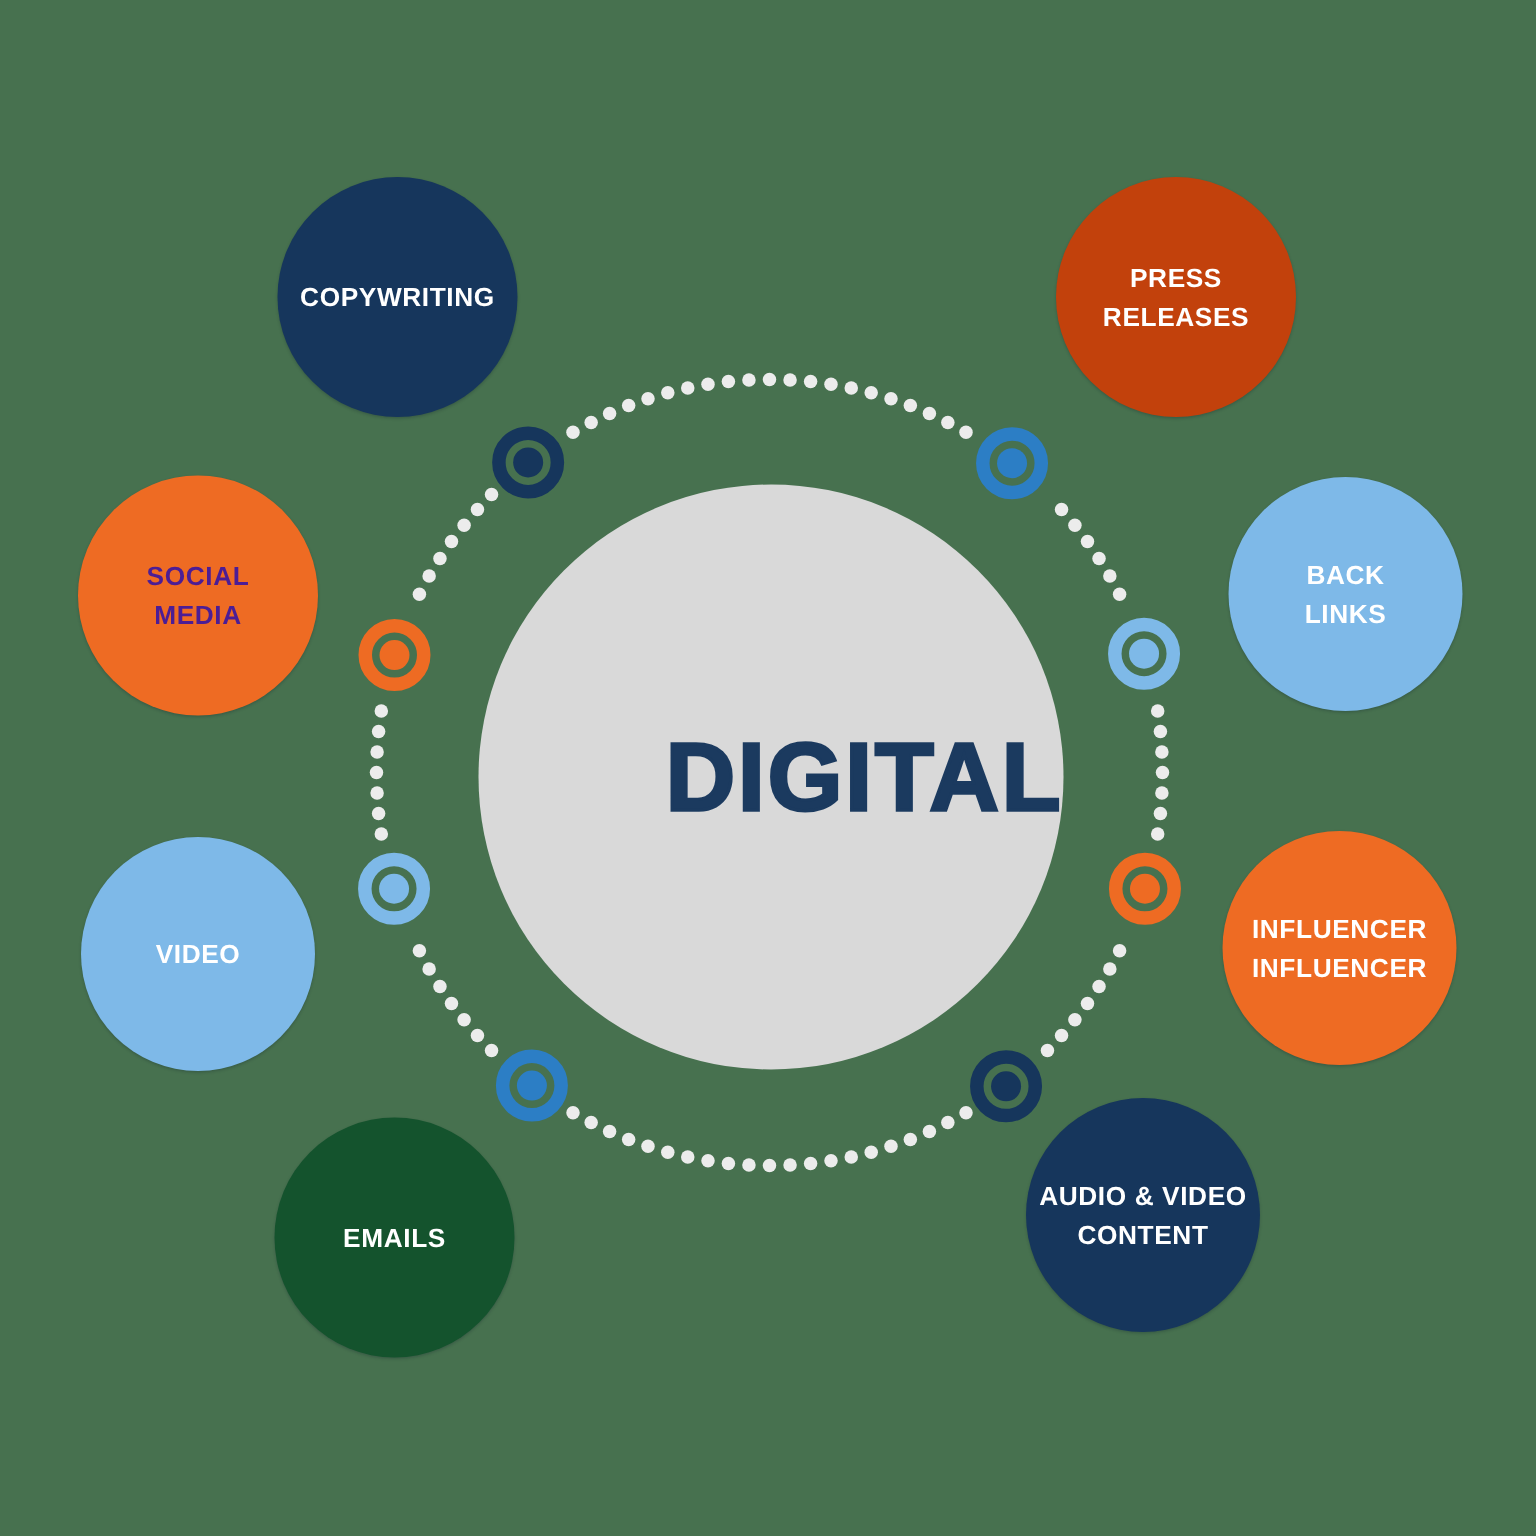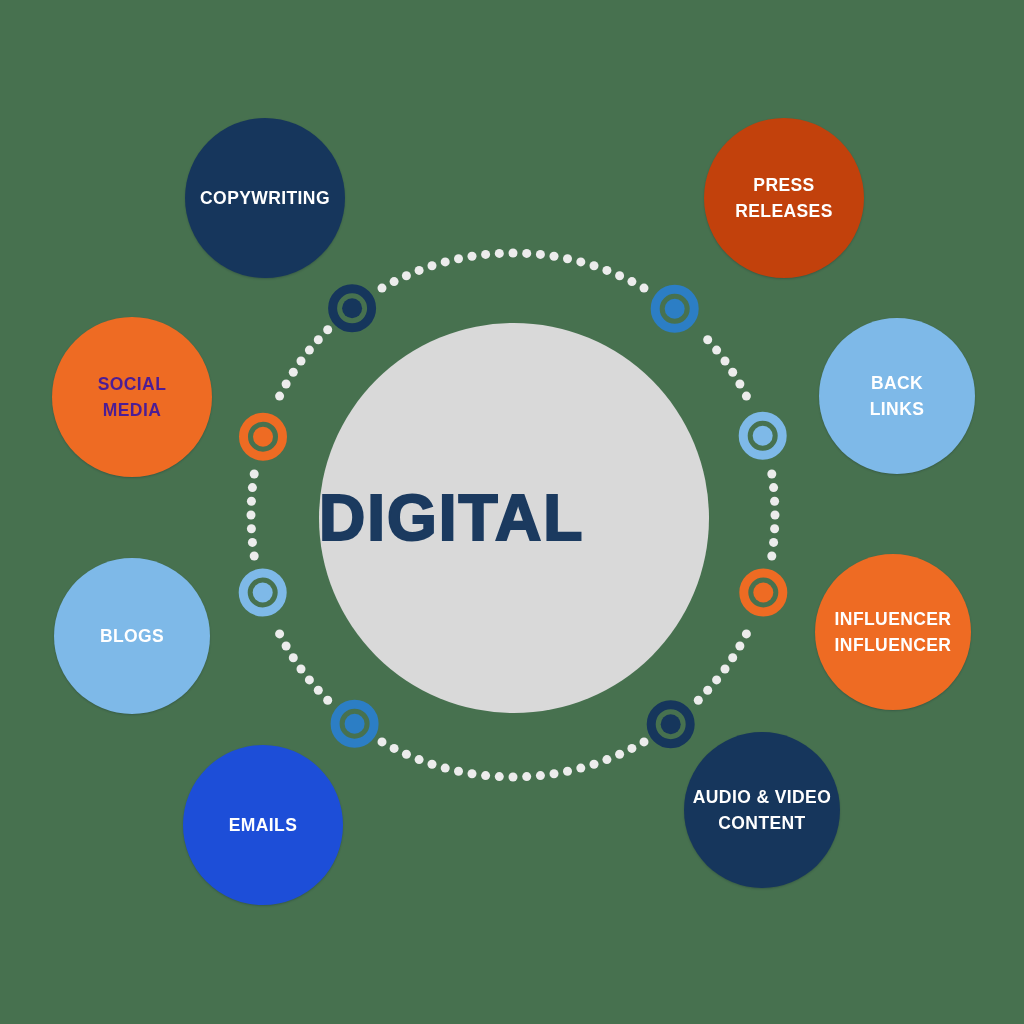--- a/index.html
+++ b/index.html
@@ -20,21 +20,21 @@
     width: 1024px; height: 1024px;
   }
   #center-circle {
     position: absolute;
     left: 319px; top: 323px;
     width: 390px; height: 390px;
     border-radius: 50%;
     background: #D9D9D9;
     display: flex;
     align-items: center;
-    justify-content: flex-start;
+    justify-content: flex-end;
   }
   .center-title {
     text-align: center;
     color: #1B3A5F;
     font-size: 64px;
     font-weight: 700;
     letter-spacing: 2px;
     line-height: 1.25;
     -webkit-text-stroke: 2.2px #1B3A5F;
   }
@@ -194,27 +194,27 @@
       </div>
       <div class="node" style="left: 52px; top: 317px; height: 160px; width: 160px; background: rgb(238, 107, 35); color: #4c1d95; text-align: right;">
         <span>SOCIAL</span>
         <span>MEDIA</span>
       </div>
       <div class="node" style="left: 819px; top: 318px; height: 156px; width: 156px; background: rgb(126, 185, 232); color: rgb(255, 255, 255);">
         <span>BACK</span>
         <span>LINKS</span>
       </div>
       <div class="node" style="left: 54px; top: 558px; height: 156px; width: 156px; background: rgb(126, 185, 232); color: rgb(255, 255, 255);">
-        <span>BLOGS</span>
+        <span>VIDEO</span>
       </div>
       <div class="node" style="left: 815px; top: 554px; height: 156px; width: 156px; background: rgb(238, 107, 35); color: rgb(255, 255, 255);">
         <span>INFLUENCER</span>
         <span>INFLUENCER</span>
       </div>
-      <div class="node" style="left: 183px; top: 745px; height: 160px; width: 160px; background: #1d4ed8; color: rgb(255, 255, 255);">
+      <div class="node" style="left: 183px; top: 745px; height: 160px; width: 160px; background: #14532d; color: rgb(255, 255, 255);">
         <span>EMAILS</span>
       </div>
       <div class="node" style="left: 684px; top: 732px; height: 156px; width: 156px; background: rgb(22, 54, 92); color: rgb(255, 255, 255);">
         <span>AUDIO &amp; VIDEO</span>
         <span>CONTENT</span>
       </div>
     </div>
 </div>
 
 </body></html>

